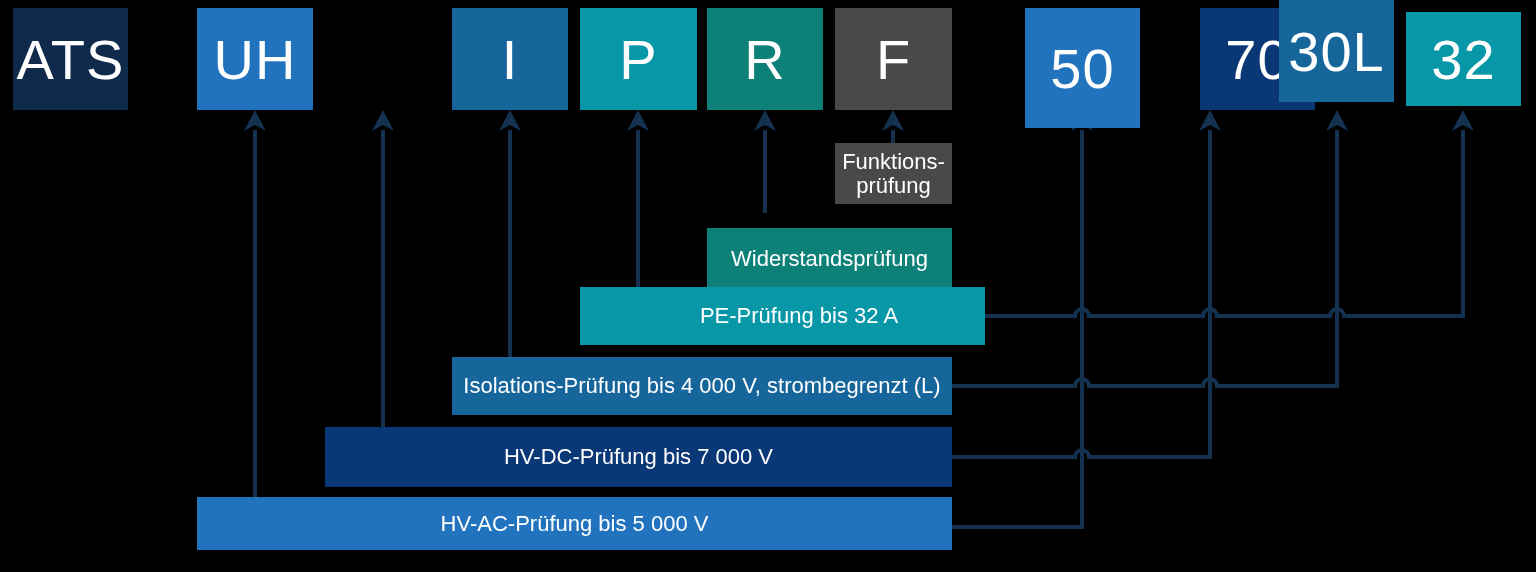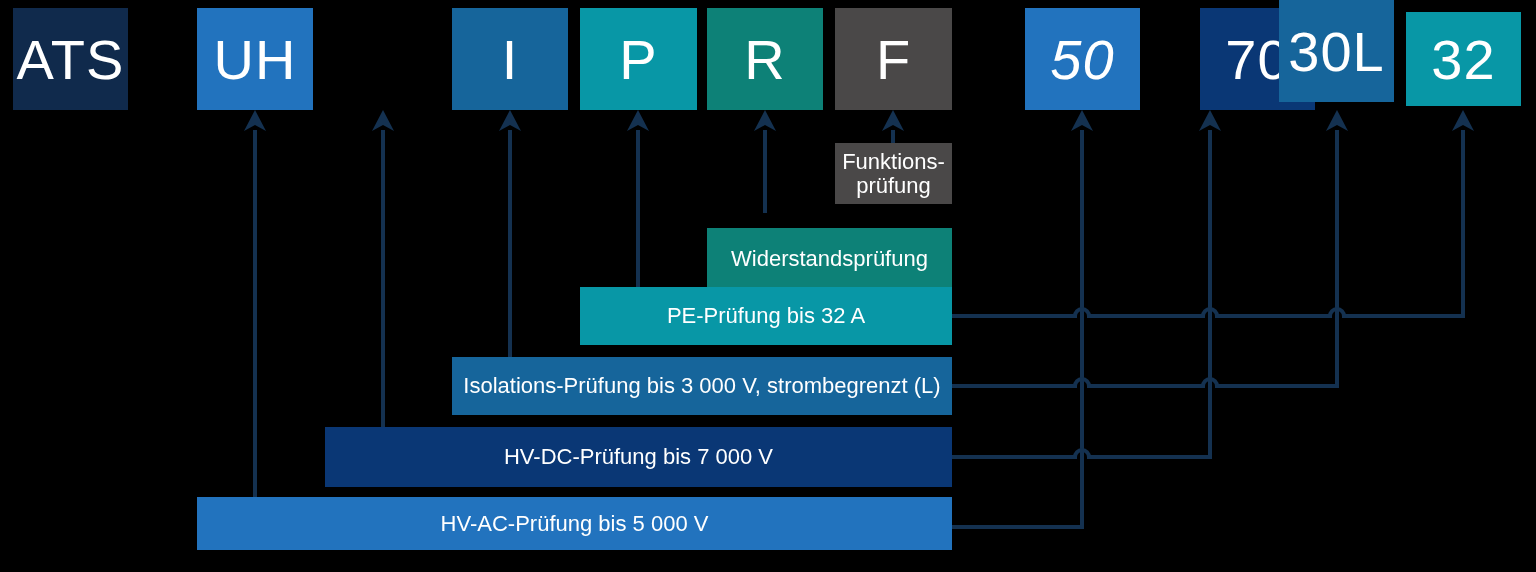--- a/index.html
+++ b/index.html
@@ -51,34 +51,34 @@
 
 
   <div class="box" style="left: 452px; top: 8px; width: 116px; height: 102px; background: rgb(22, 101, 155);">I</div>
 
   <div class="box" style="left: 580px; top: 8px; width: 117px; height: 102px; background: rgb(8, 151, 166);">P</div>
 
   <div class="box" style="left: 707px; top: 8px; width: 116px; height: 102px; background: rgb(13, 129, 119);">R</div>
 
   <div class="box" style="left: 835px; top: 8px; width: 117px; height: 102px; background: rgb(74, 72, 72);">F</div>
 
-  <div class="box" style="left: 1025px; top: 8px; width: 115px; height: 102px; background: rgb(34, 115, 190); font-style: italic;">50</div>
+  <div class="box" style="left: 1025px; top: 8px; width: 115px; height: 120px; background: rgb(34, 115, 190);">50</div>
 
   <div class="box" style="left: 1152px; top: 8px; width: 115px; height: 102px; background: rgb(10, 55, 117); margin-left: 48px;">70</div>
 
   <div class="box" style="left: 1279px; top: 0; width: 115px; height: 102px; background: rgb(22, 101, 155);">30L</div>
 
   <div class="box" style="left: 1406px; top: 12px; width: 115px; height: 94px; background: rgb(8, 151, 166);">32</div>
 
   <div class="bar" style="left: 835px; top: 143px; width: 117px; height: 61px; background: rgb(74, 72, 72);">Funktions-
 prüfung</div>
 
   <div class="bar" style="left: 707px; top: 228px; width: 245px; height: 62px; background: rgb(13, 129, 119);">Widerstandsprüfung</div>
 
-  <div class="bar" style="left: 580px; top: 287px; width: 372px; height: 58px; background: rgb(8, 151, 166);">PE-Prüfung bis 32 A</div>
+  <div class="bar" style="left: 580px; top: 287px; width: 372px; height: 58px; background: rgb(8, 151, 166); padding-left: 33px;">PE-Prüfung bis 32 A</div>
 
-  <div class="bar" style="left: 452px; top: 357px; width: 500px; height: 58px; background: rgb(22, 101, 155);">Isolations-Prüfung bis 3 000 V, strombegrenzt (L)</div>
+  <div class="bar" style="left: 452px; top: 357px; width: 500px; height: 58px; background: rgb(22, 101, 155);">Isolations-Prüfung bis 4 000 V, strombegrenzt (L)</div>
 
   <div class="bar" style="left: 325px; top: 427px; width: 627px; height: 60px; background: rgb(10, 55, 117);">HV-DC-Prüfung bis 7 000 V</div>
 
   <div class="bar" style="left: 197px; top: 497px; width: 755px; height: 53px; background: rgb(34, 115, 190);">HV-AC-Prüfung bis 5 000 V</div>
 
 </div>
 
 </body></html>

